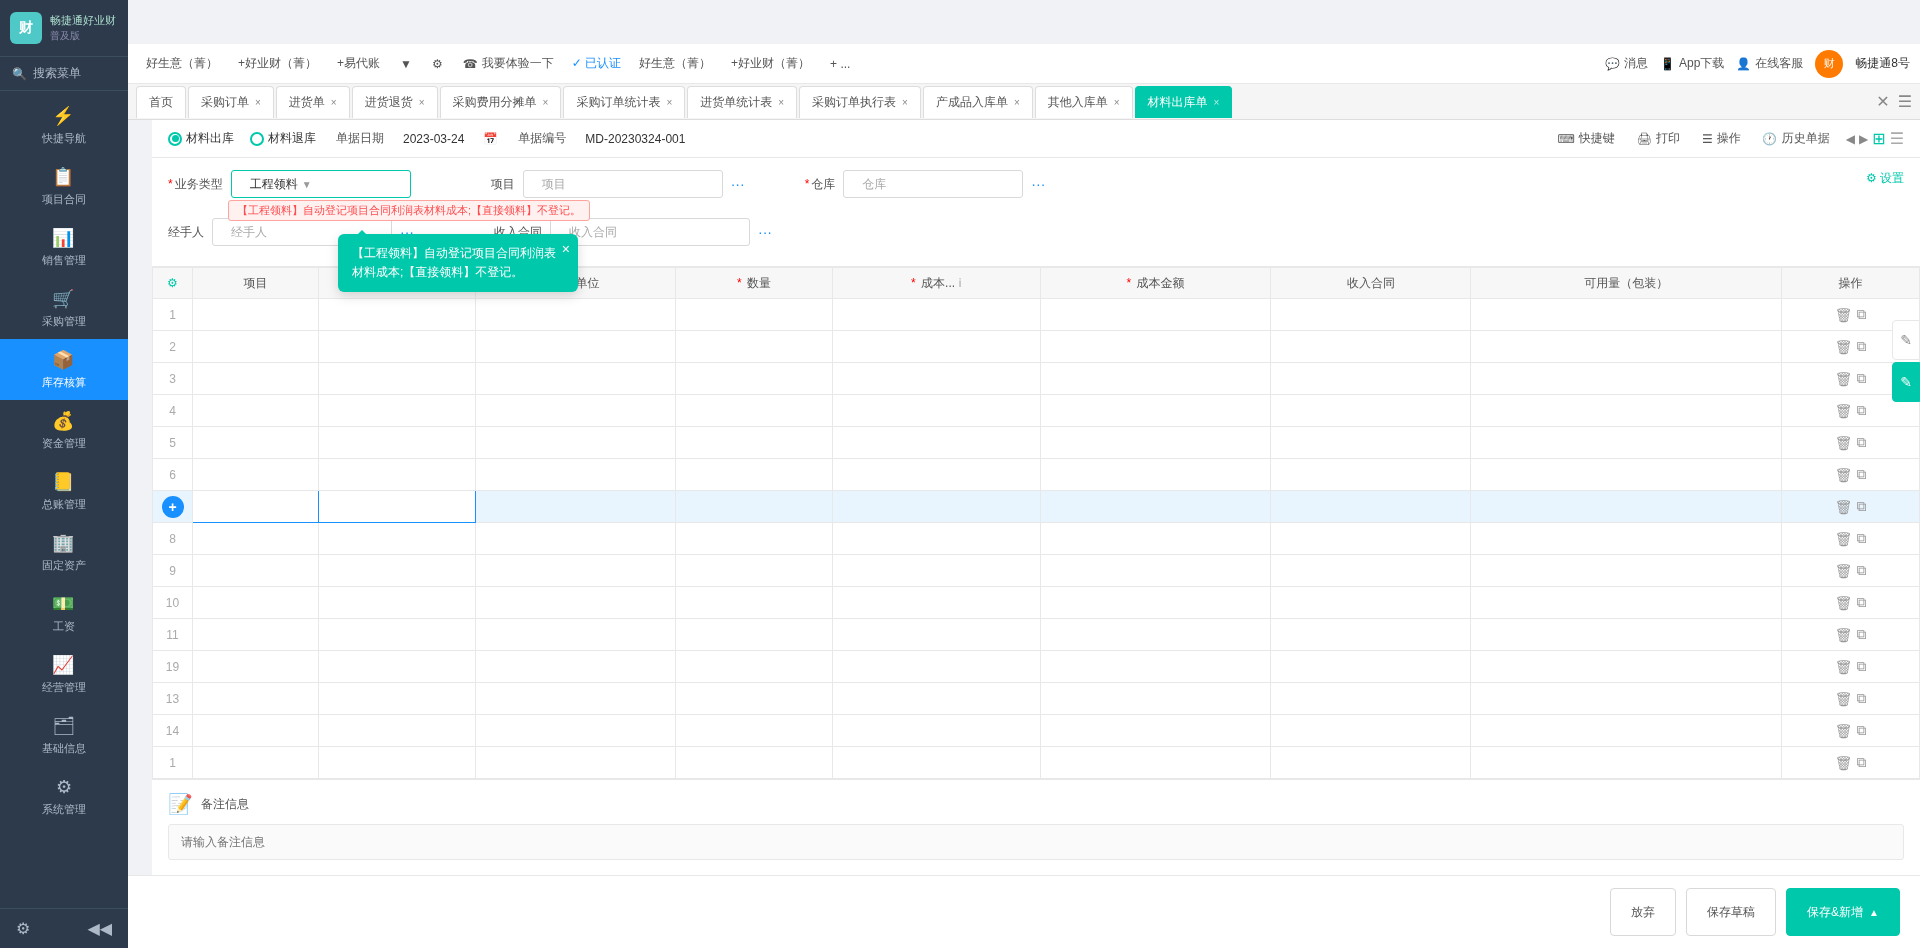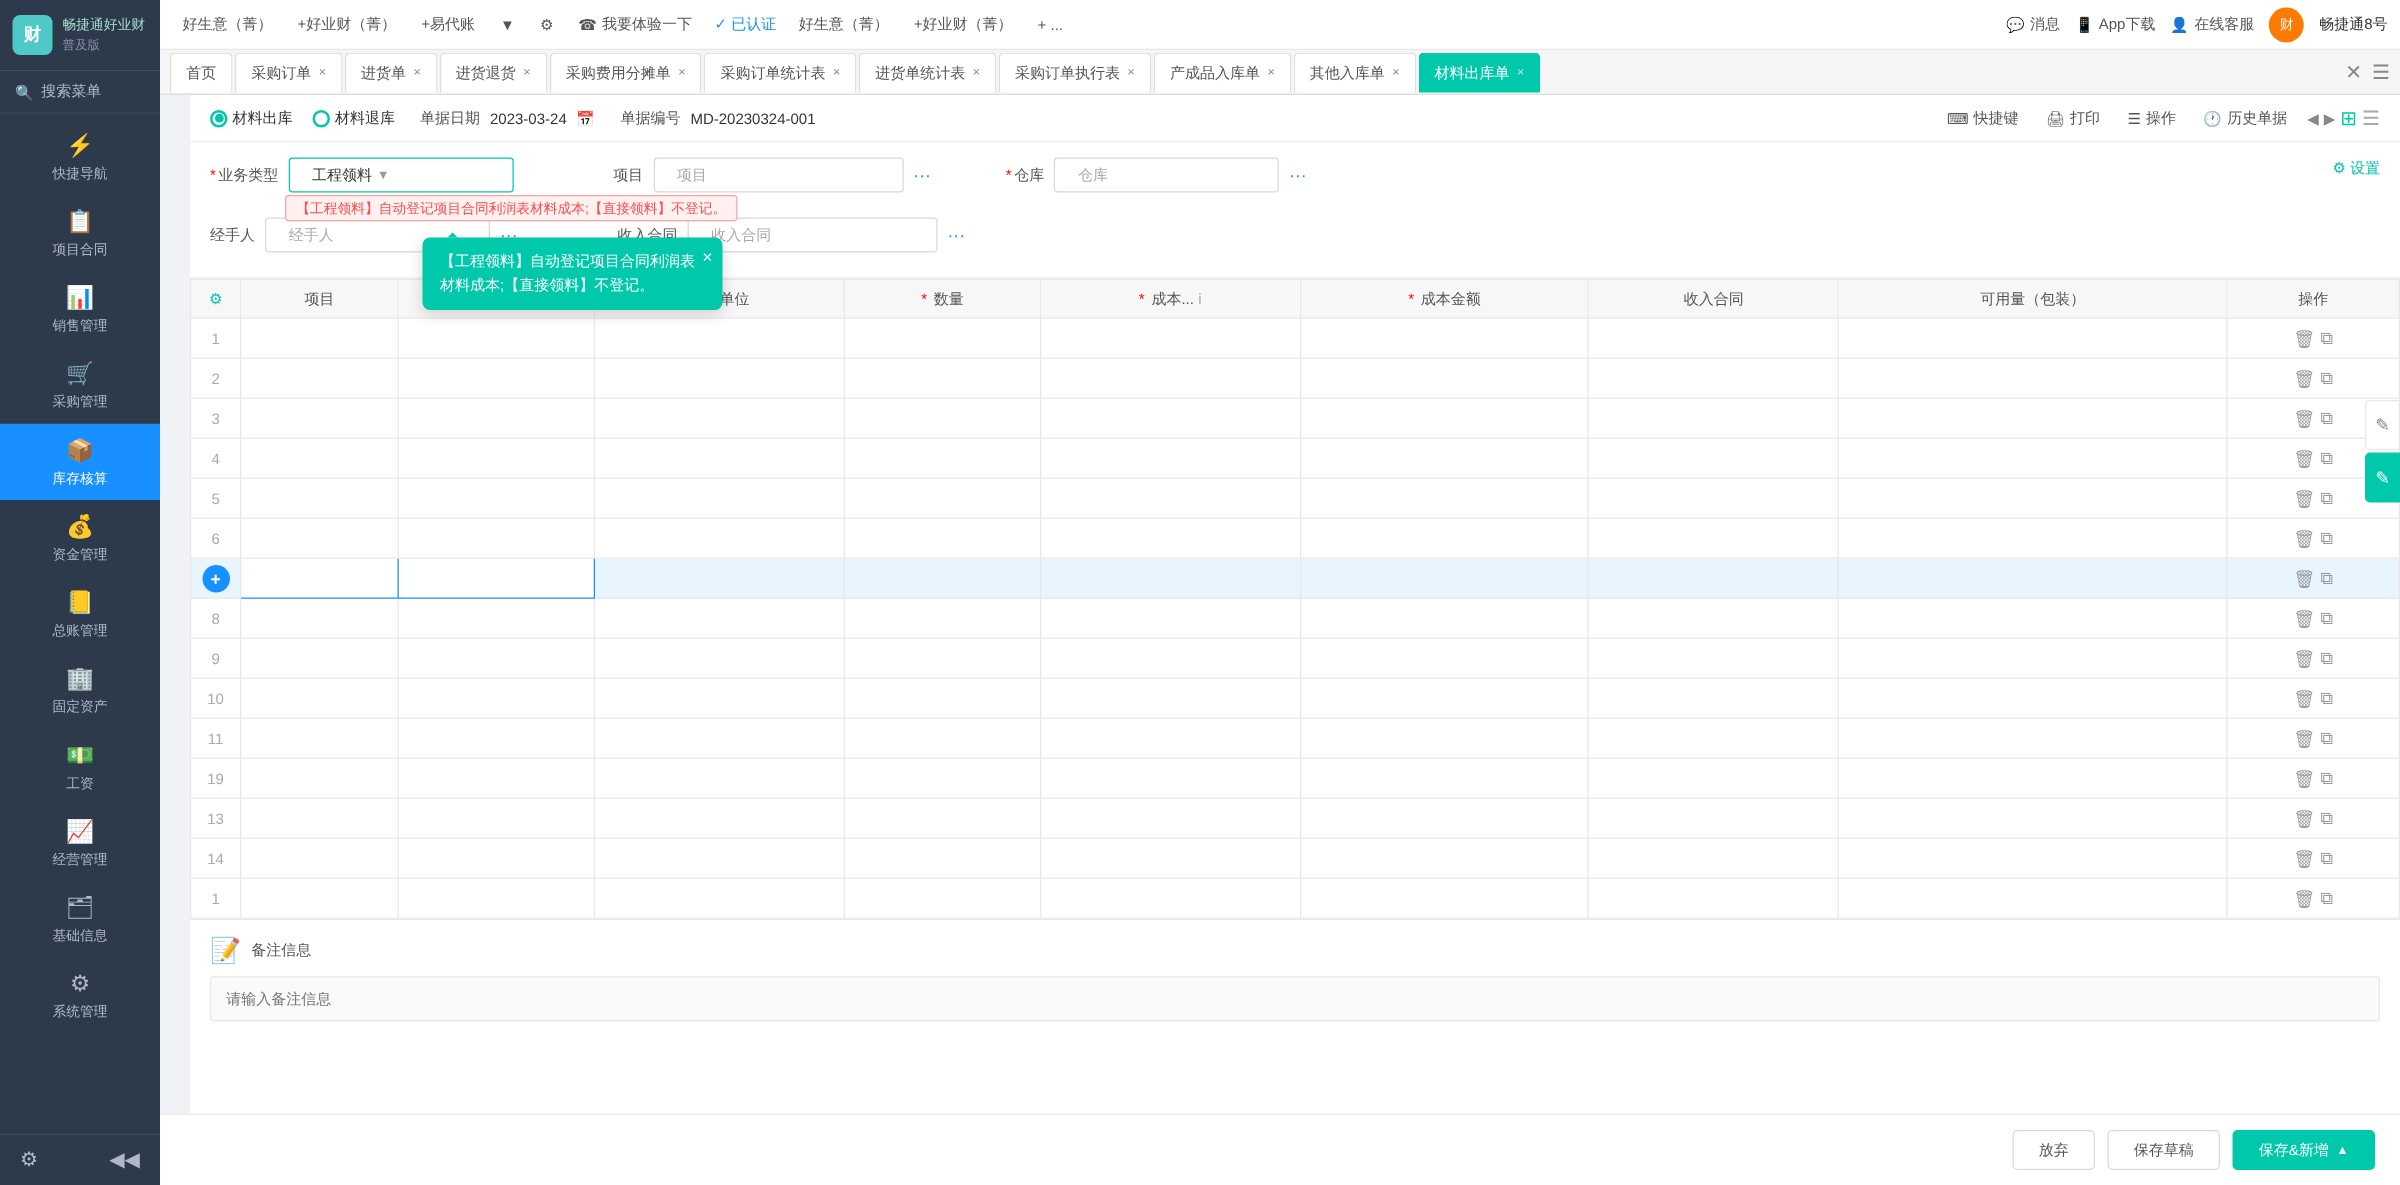--- a/index.html
+++ b/index.html
@@ -16,21 +16,21 @@
     .sidebar-item.active { background: #1890ff; color: white; }
     .sidebar-item-icon { font-size: 18px; }
     .sidebar-item-label { font-size: 11px; text-align: center; }
     .sidebar-bottom { display: flex; align-items: center; justify-content: space-between; padding: 10px 16px; border-top: 1px solid #3d4d60; }
     .sidebar-bottom-icon { color: #adb9c7; cursor: pointer; font-size: 16px; }
 
     
     .main { flex: 1; display: flex; flex-direction: column; overflow: hidden; }
 
     
-    .topbar { background: white; border-bottom: 1px solid #e8e8e8; display: flex; align-items: center; padding: 0 10px; height: 40px; gap: 4px; flex-shrink: 0; }
+    .topbar { background: white; border-bottom: 1px solid #e8e8e8; display: flex; align-items: center; padding: 0 10px; height: 40px; gap: 4px; flex-shrink: 0; margin-top: 44px; }
     .topbar-item { padding: 4px 8px; font-size: 12px; color: #555; cursor: pointer; white-space: nowrap; display: flex; align-items: center; gap: 3px; }
     .topbar-verified { color: #1890ff; font-size: 12px; padding: 2px 6px; }
     .topbar-right { margin-left: auto; display: flex; align-items: center; gap: 12px; }
     .topbar-right-item { display: flex; align-items: center; gap: 4px; font-size: 12px; color: #555; cursor: pointer; }
     .topbar-avatar { width: 28px; height: 28px; background: #ff7a00; border-radius: 50%; display: flex; align-items: center; justify-content: center; color: white; font-size: 11px; }
 
     
     .tabbar { background: #f5f5f5; border-bottom: 1px solid #ddd; display: flex; align-items: center; padding: 0 8px; height: 36px; flex-shrink: 0; overflow: hidden; }
     .tab { display: flex; align-items: center; padding: 0 12px; height: 32px; background: white; border: 1px solid #ddd; border-bottom: none; margin-right: 2px; cursor: pointer; font-size: 12px; color: #555; border-radius: 4px 4px 0 0; gap: 6px; white-space: nowrap; }
     .tab.active { background: #00c8aa; color: white; border-color: #00c8aa; }
@@ -41,21 +41,21 @@
     
     .content { flex: 1; overflow-y: auto; background: white; margin-left: 24px; }
 
     
     .sub-header { display: flex; align-items: center; padding: 8px 16px; border-bottom: 1px solid #e8e8e8; gap: 20px; background: white; }
     .radio-group { display: flex; align-items: center; gap: 16px; }
     .radio-item { display: flex; align-items: center; gap: 4px; cursor: pointer; font-size: 12px; }
     .radio-circle { width: 14px; height: 14px; border-radius: 50%; border: 2px solid #00c8aa; display: flex; align-items: center; justify-content: center; }
     .radio-circle.checked::after { content: ''; width: 7px; height: 7px; border-radius: 50%; background: #00c8aa; display: block; }
     .sub-header-info { display: flex; align-items: center; gap: 20px; }
-    .sub-header-field { display: flex; align-items: center; gap: 8px; font-size: 12px; justify-content: flex-end; }
+    .sub-header-field { display: flex; align-items: center; gap: 19px; font-size: 12px; justify-content: flex-end; }
     .sub-header-label { color: #555; }
     .sub-header-value { color: #333; font-weight: 500; }
     .sub-header-actions { margin-left: auto; display: flex; align-items: center; gap: 10px; }
     .sh-btn { display: flex; align-items: center; gap: 4px; font-size: 12px; color: #555; cursor: pointer; padding: 2px 6px; border-radius: 3px; }
 
     
     .form-area { padding: 12px 16px; background: white; border-bottom: 1px solid #e8e8e8; }
     .form-row { display: flex; align-items: flex-start; gap: 40px; margin-bottom: 8px; }
     .form-field { display: flex; align-items: center; gap: 8px; position: relative; }
     .form-field-label { font-size: 12px; color: #555; white-space: nowrap; }
@@ -86,21 +86,21 @@
 
     
     .notes-area { padding: 12px 16px; background: white; border-top: 1px solid #e8e8e8; }
     .notes-header { display: flex; align-items: center; gap: 8px; margin-bottom: 8px; }
     .notes-icon { font-size: 20px; color: #00c8aa; }
     .notes-title { font-size: 12px; color: #555; font-weight: 500; }
     .notes-input { width: 100%; height: 36px; border: 1px solid #e8e8e8; border-radius: 3px; padding: 0 12px; font-size: 12px; color: #aaa; background: #fafafa; outline: none; }
 
     
     .bottom-bar { display: flex; align-items: center; justify-content: flex-end; gap: 10px; padding: 12px 20px; background: white; border-top: 1px solid #e8e8e8; flex-shrink: 0; }
-    .btn { height: 32px; padding: 0 20px; border-radius: 4px; font-size: 12px; cursor: pointer; border: 1px solid #d9d9d9; background: white; color: #555; }
+    .btn { height: 48px; padding: 0 20px; border-radius: 4px; font-size: 12px; cursor: pointer; border: 1px solid #d9d9d9; background: white; color: #555; }
     .btn-success { background: #00c8aa; color: white; border-color: #00c8aa; display: flex; align-items: center; gap: 6px; }
     .btn-dropdown { font-size: 10px; }
 
     
     ::-webkit-scrollbar { width: 6px; height: 6px; }
     ::-webkit-scrollbar-thumb { background: #ccc; border-radius: 3px; }
     ::-webkit-scrollbar-track { background: #f0f0f0; }
   </style>
 </head>
 <body>

